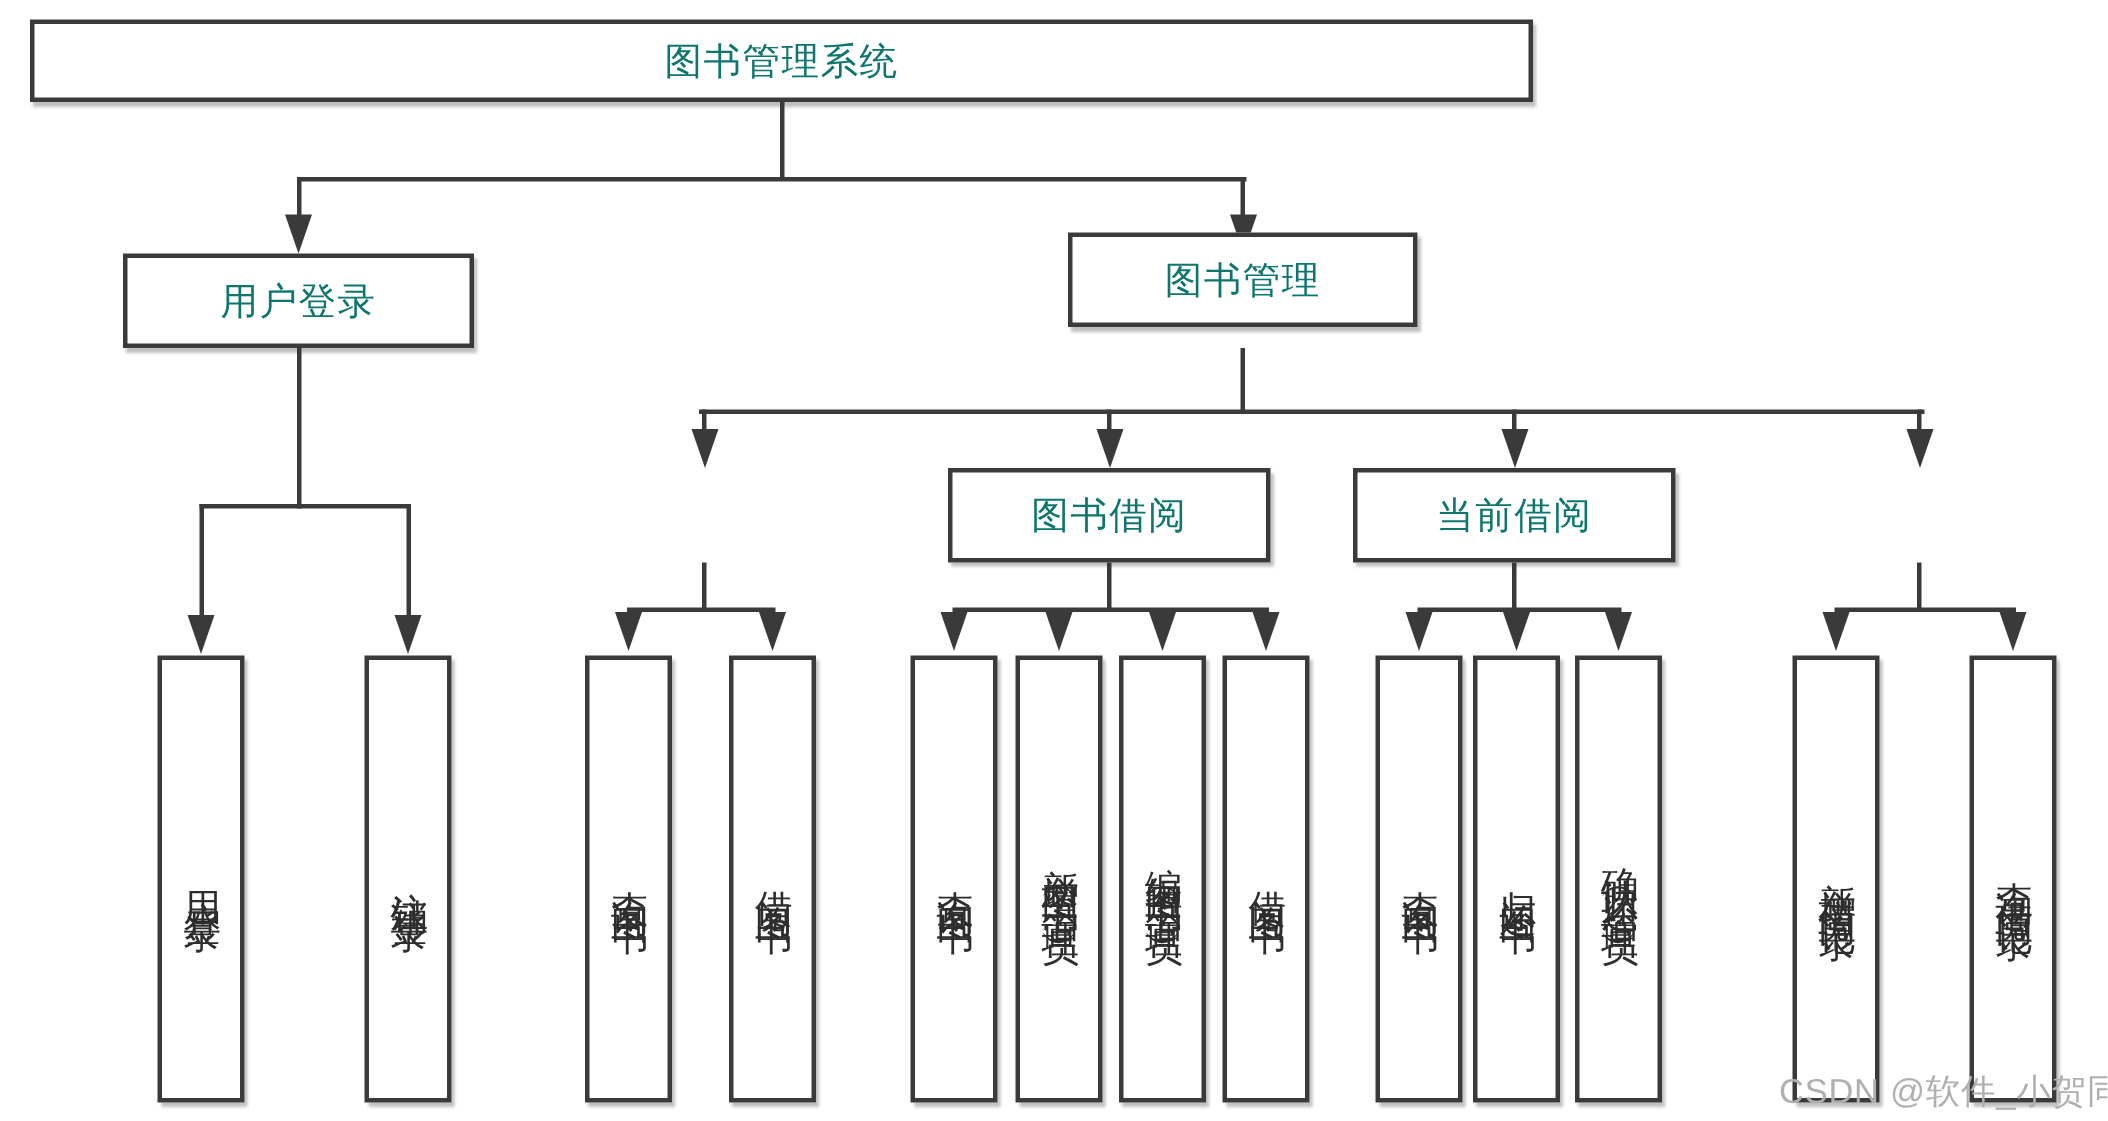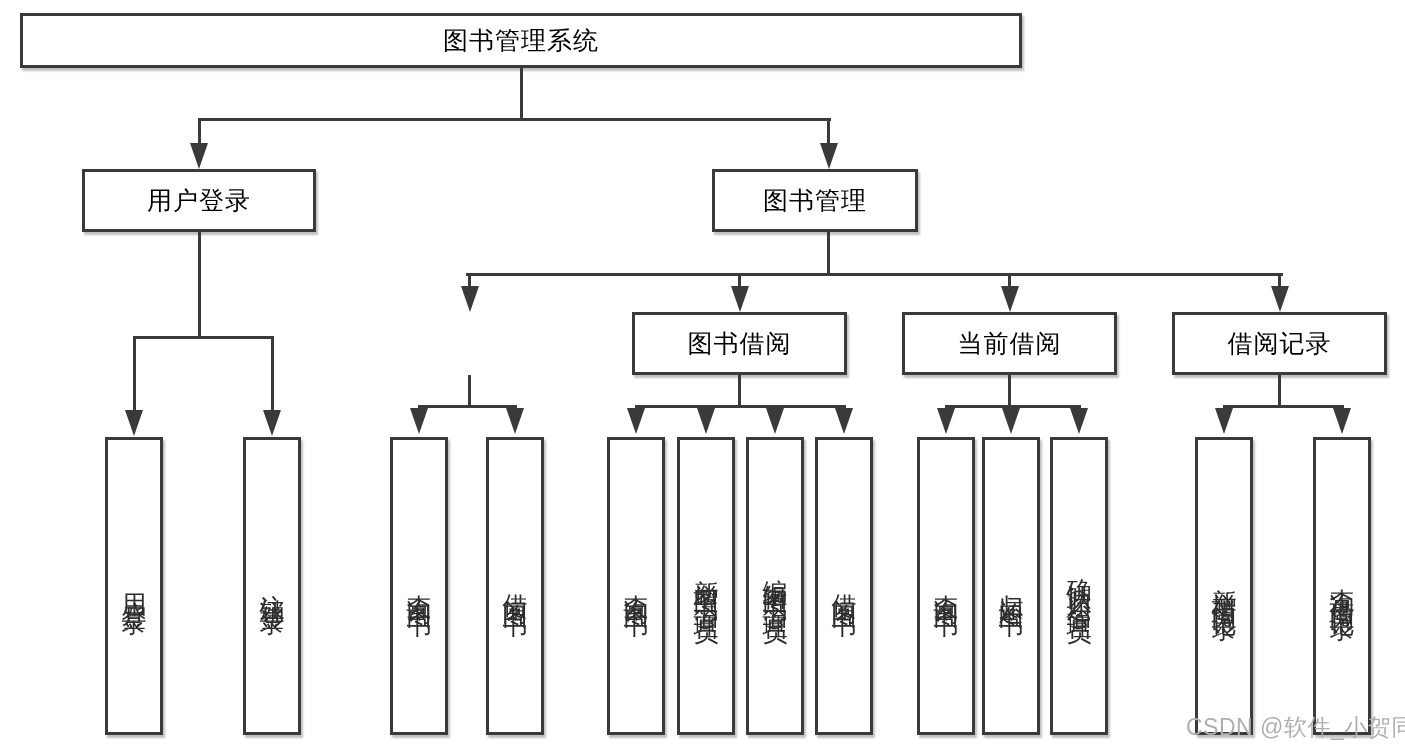--- a/index.html
+++ b/index.html
@@ -18,21 +18,21 @@
     border: 3px solid #3a3a3a;
     background: #ffffff;
     box-shadow: 2px 3px 2px rgba(0,0,0,0.25);
     display: flex;
     align-items: center;
     justify-content: center;
   }
   .hlabel {
     font-size: 25px;
     letter-spacing: 1px;
-    color: #000000;
+    color: #0f766e;
     white-space: nowrap;
   }
   .vtext {
     writing-mode: vertical-rl;
     text-orientation: mixed;
     font-size: 25px;
     letter-spacing: 6px;
     line-height: 1.15;
     color: #2d2d2d;
   }
@@ -73,21 +73,21 @@
   <div class="line vline" style="left:520px; top:68px; height:50px;"></div>
   <div class="line hline" style="left:198px; top:118px; width:633px;"></div>
   <div class="line vline" style="left:198px; top:118px; height:28px;"></div>
   <div class="arrow" style="left:190px; top:143px;"></div>
   <div class="line vline" style="left:827px; top:118px; height:28px;"></div>
   <div class="arrow" style="left:820px; top:143px;"></div>
 
   <div class="node" style="left:82px; top:169px; width:234px; height:63px;">
     <span class="hlabel">用户登录</span>
   </div>
-  <div class="node" style="left:712px; top:169px; width:206px; height:63px;">
+  <div class="node" style="left:712px; top:155px; width:233px; height:63px;">
     <span class="hlabel">图书管理</span>
   </div>
 
   <div class="line vline" style="left:198px; top:232px; height:107px;"></div>
   <div class="line hline" style="left:133px; top:336px; width:141px;"></div>
   <div class="line vline" style="left:133px; top:336px; height:77px;"></div>
   <div class="arrow" style="left:125px; top:410px;"></div>
   <div class="line vline" style="left:271px; top:336px; height:77px;"></div>
   <div class="arrow" style="left:263px; top:410px;"></div>
 
@@ -100,23 +100,20 @@
   <div class="line vline" style="left:1008px; top:273px; height:16px;"></div>
   <div class="arrow" style="left:1001px; top:286px;"></div>
   <div class="line vline" style="left:1278px; top:273px; height:16px;"></div>
   <div class="arrow" style="left:1271px; top:286px;"></div>
 
   <div class="node" style="left:902px; top:312px; width:215px; height:63px;">
     <span class="hlabel">当前借阅</span>
   </div>
   <div class="node" style="left:632px; top:312px; width:215px; height:63px;">
     <span class="hlabel">图书借阅</span>
-  </div>
-  <div class="node" style="left:1172px; top:312px; width:215px; height:63px;">
-    <span class="hlabel">借阅记录</span>
   </div>
 
   <div class="line vline" style="left:468px; top:375px; height:33px;"></div>
   <div class="line hline" style="left:418px; top:405px; width:99px;"></div>
   <div class="arrow" style="left:410px; top:408px;"></div>
   <div class="arrow" style="left:506px; top:408px;"></div>
 
   <div class="line vline" style="left:738px; top:375px; height:33px;"></div>
   <div class="line hline" style="left:635px; top:405px; width:211px;"></div>
   <div class="arrow" style="left:627px; top:408px;"></div>

